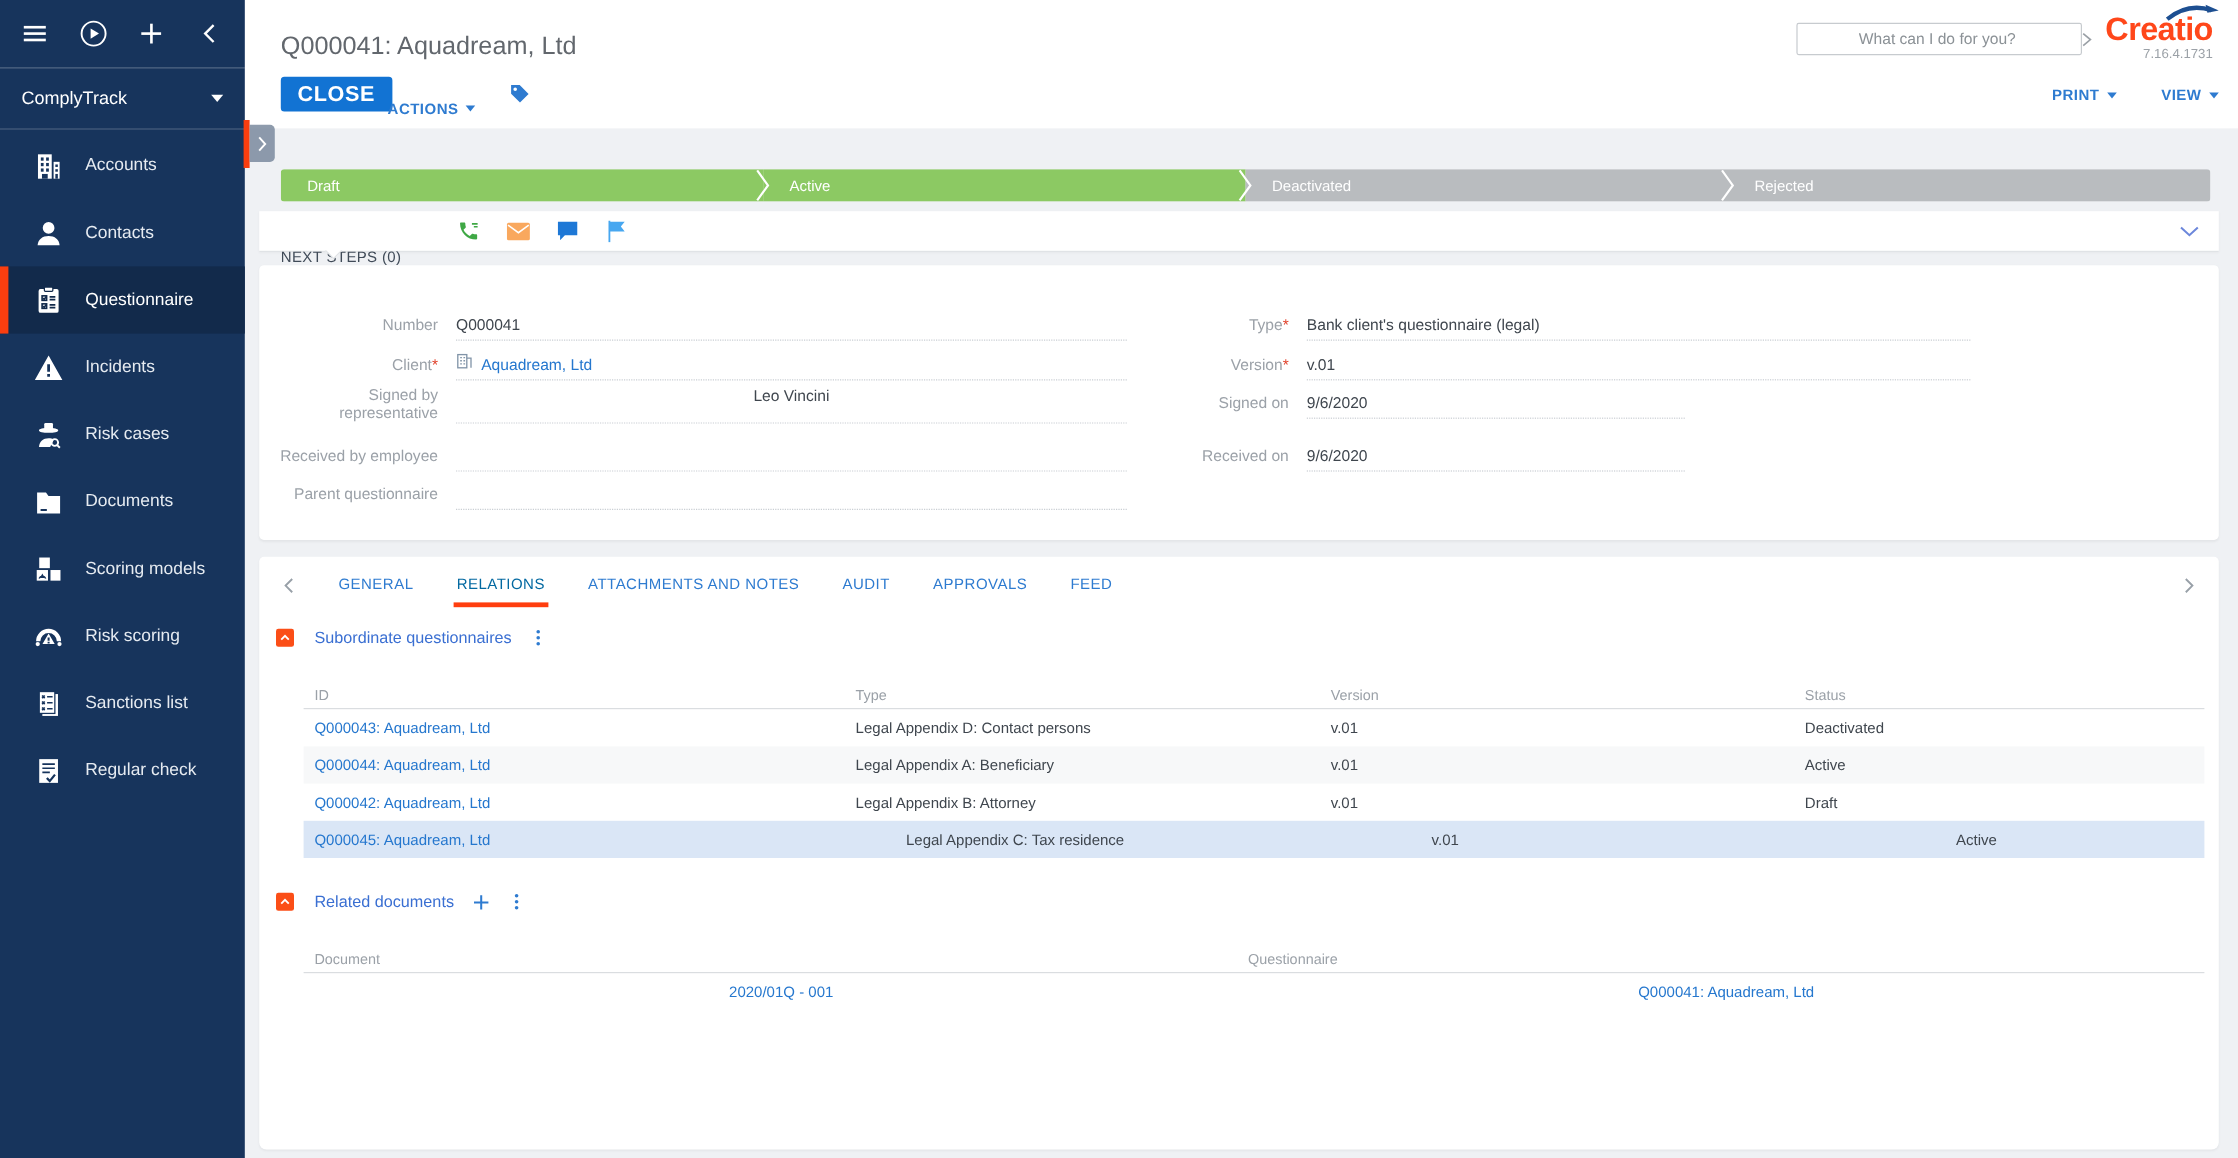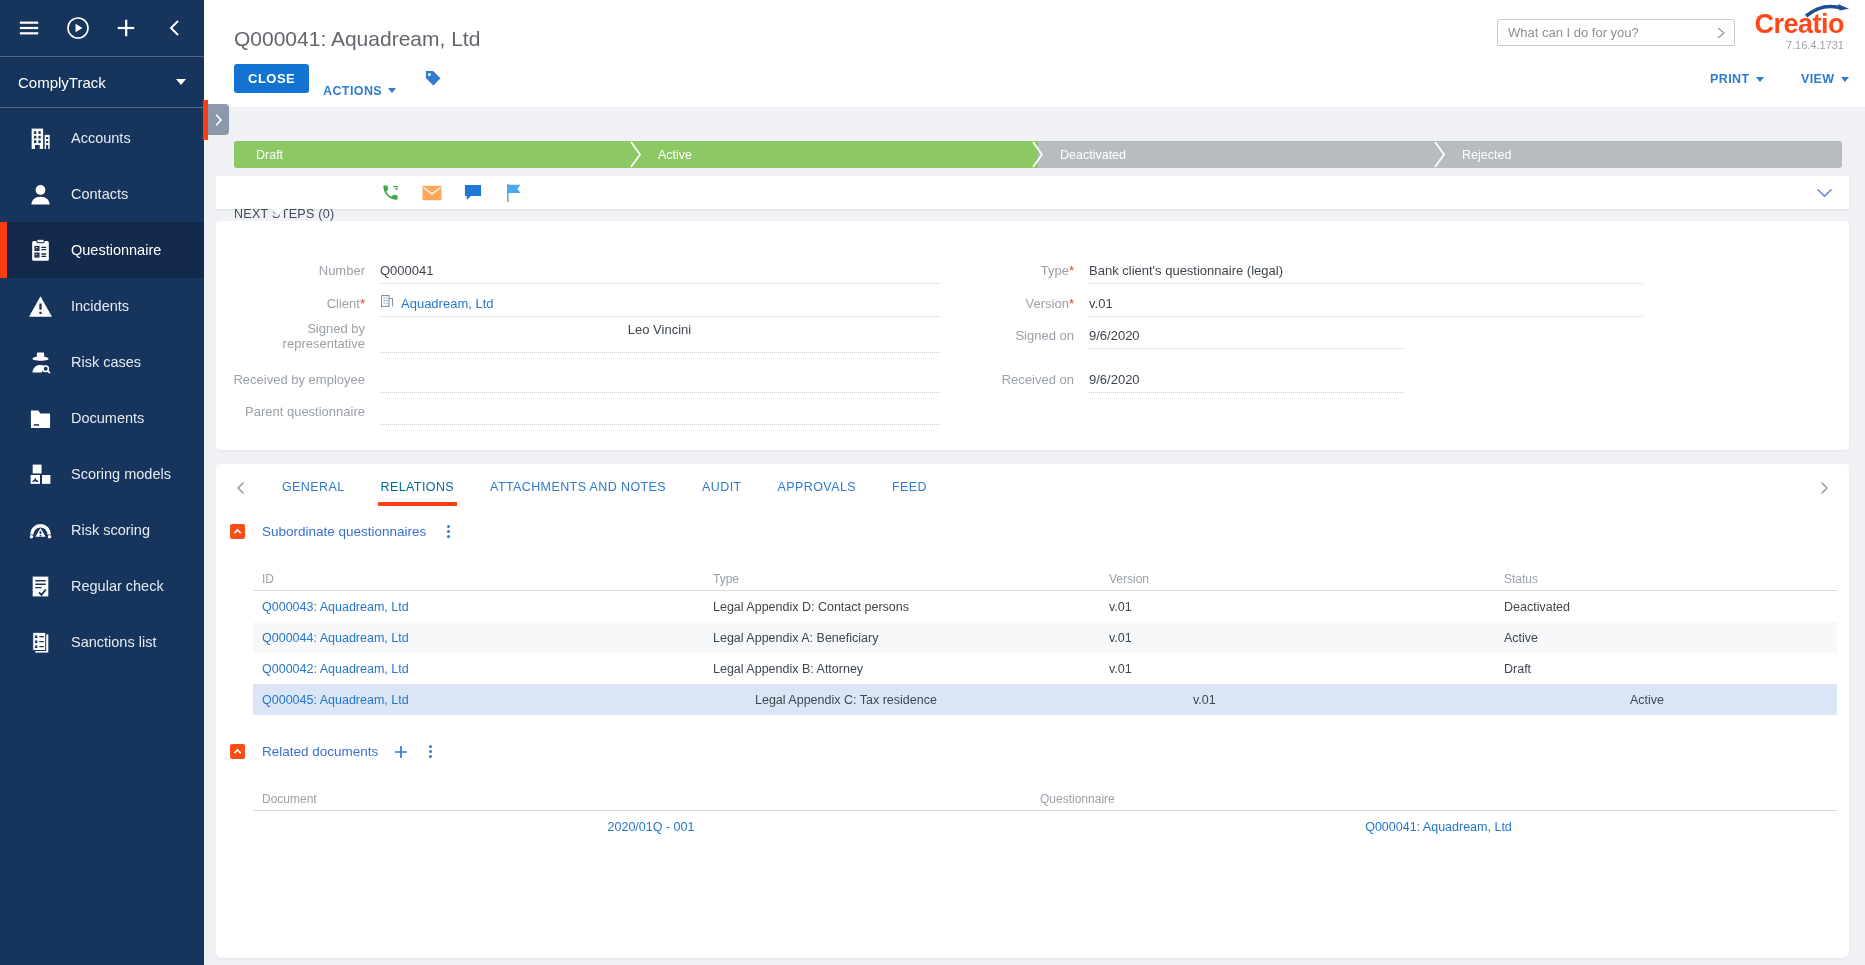--- a/index.html
+++ b/index.html
@@ -18,31 +18,31 @@
   .sb-item{position:relative;height:56px;display:flex;align-items:center;padding-left:27px;gap:18px;
            color:#E6EBF1;font-size:14.5px;cursor:pointer;}
   .sb-item.active{background:#122A4B;color:#fff;}
   .sb-item.active::before{content:"";position:absolute;left:0;top:0;bottom:0;width:7px;background:#FA3E0F;}
   .sb-ic{width:26px;height:26px;flex:0 0 26px;display:flex;align-items:center;justify-content:center;}
 
   
   .topbar{position:absolute;left:204px;top:0;right:0;height:107px;background:#fff;z-index:1;}
   .page-title{position:absolute;left:30px;top:13px;font-size:21px;font-weight:400;color:#62676D;}
   .btn-close{position:absolute;left:30px;top:64px;height:29px;padding:0 14px;background:#1273D3;color:#fff;
-             border:none;border-radius:3px;font-size:13px;font-weight:700;letter-spacing:.5px;cursor:pointer;
+             border:none;border-radius:3px;font-size:18px;font-weight:700;letter-spacing:.5px;cursor:pointer;
              font-family:inherit;}
   .txtbtn{display:flex;align-items:center;gap:6px;font-size:12.5px;font-weight:700;letter-spacing:.4px;
           color:#2E7BD0;cursor:pointer;background:none;border:none;font-family:inherit;}
   .caret-dn{width:0;height:0;border-left:4px solid transparent;border-right:4px solid transparent;border-top:5px solid #2E7BD0;}
   .actions-btn{position:absolute;left:113px;top:64px;height:29px;margin-top:12px;}
   .tag-btn{position:absolute;left:219px;top:68px;cursor:pointer;}
   .print-btn{position:absolute;left:1500px;top:66px;height:26px;}
   .view-btn{position:absolute;left:1591px;top:66px;height:26px;}
   .search-box{position:absolute;left:1293px;top:19px;width:238px;height:27px;border:1px solid #C7CBCF;
-              border-radius:2px;display:flex;align-items:center;background:#fff;box-sizing:border-box;}
+              border-radius:2px;display:flex;align-items:center;background:#fff;box-sizing:border-box;padding-left:41px;}
   .search-box input{flex:1;border:none;outline:none;padding:0 8px 0 10px;font-size:13px;color:#444;
                     font-family:inherit;background:transparent;}
   .search-box input::placeholder{color:#8B9196;}
   .search-go{width:26px;display:flex;align-items:center;justify-content:center;cursor:pointer;}
   .logo-wrap{position:absolute;right:21px;top:10px;text-align:right;}
   .logo-text{position:relative;display:inline-block;font-size:27px;font-weight:700;color:#FF471A;
              letter-spacing:-0.5px;line-height:28px;}
   .logo-swoosh{position:absolute;top:-7px;right:-5px;}
   .logo-version{font-size:11px;color:#9BA1A7;margin-top:1px;}
 
@@ -268,43 +268,43 @@
               <circle cx="3.3" cy="18" r="1.7" fill="#fff"></circle>
               <circle cx="20.7" cy="18" r="1.7" fill="#fff"></circle>
               <path fill="#fff" fill-rule="evenodd" d="M12 9.6l4.9 8.4H7.1z M11.2 12.8h1.6v2.6h-1.6z M11.2 16.2h1.6v1.4h-1.6z"></path>
             </svg>
         </span>
         <span>Risk scoring</span>
       </div>
       <div class="sb-item">
         <span class="sb-ic">
           <svg width="25" height="25" viewBox="0 0 24 24">
-              <rect x="4.5" y="2.5" width="15" height="19" fill="#fff"></rect>
-              <g stroke="#17345C" stroke-width="1.3" fill="none">
-                <path d="M7 6.5h10M7 9.8h10M7 13.1h6"></path>
-                <path d="M10.6 17.6l2.3 2.5 4.2-5.2" stroke-width="1.8"></path>
-              </g>
-            </svg>
-        </span>
-        <span>Regular check</span>
-      </div>
-      <div class="sb-item">
-        <span class="sb-ic">
-          <svg width="25" height="25" viewBox="0 0 24 24">
               <rect x="7" y="4.2" width="12.5" height="17.5" fill="#fff"></rect>
               <rect x="4.5" y="2.2" width="12.5" height="17.5" fill="#fff" stroke="#17345C" stroke-width="1"></rect>
               <g stroke="#17345C" stroke-width="1.3" fill="none">
                 <path d="M6.8 5.4l2.1 2.1M8.9 5.4L6.8 7.5"></path>
                 <path d="M6.8 10.2l2.1 2.1M8.9 10.2l-2.1 2.1"></path>
                 <path d="M6.8 15l2.1 2.1M8.9 15l-2.1 2.1"></path>
                 <path d="M10.8 6.4h4.4M10.8 11.2h4.4M10.8 16h4.4"></path>
               </g>
             </svg>
         </span>
         <span>Sanctions list</span>
+      </div>
+      <div class="sb-item">
+        <span class="sb-ic">
+          <svg width="25" height="25" viewBox="0 0 24 24">
+              <rect x="4.5" y="2.5" width="15" height="19" fill="#fff"></rect>
+              <g stroke="#17345C" stroke-width="1.3" fill="none">
+                <path d="M7 6.5h10M7 9.8h10M7 13.1h6"></path>
+                <path d="M10.6 17.6l2.3 2.5 4.2-5.2" stroke-width="1.8"></path>
+              </g>
+            </svg>
+        </span>
+        <span>Regular check</span>
       </div>
     </nav>
   </aside>
 
   <header class="topbar">
     <h1 class="page-title">Q000041: Aquadream, Ltd</h1>
 
     <button class="btn-close">CLOSE</button>
 
     <button class="txtbtn actions-btn">

